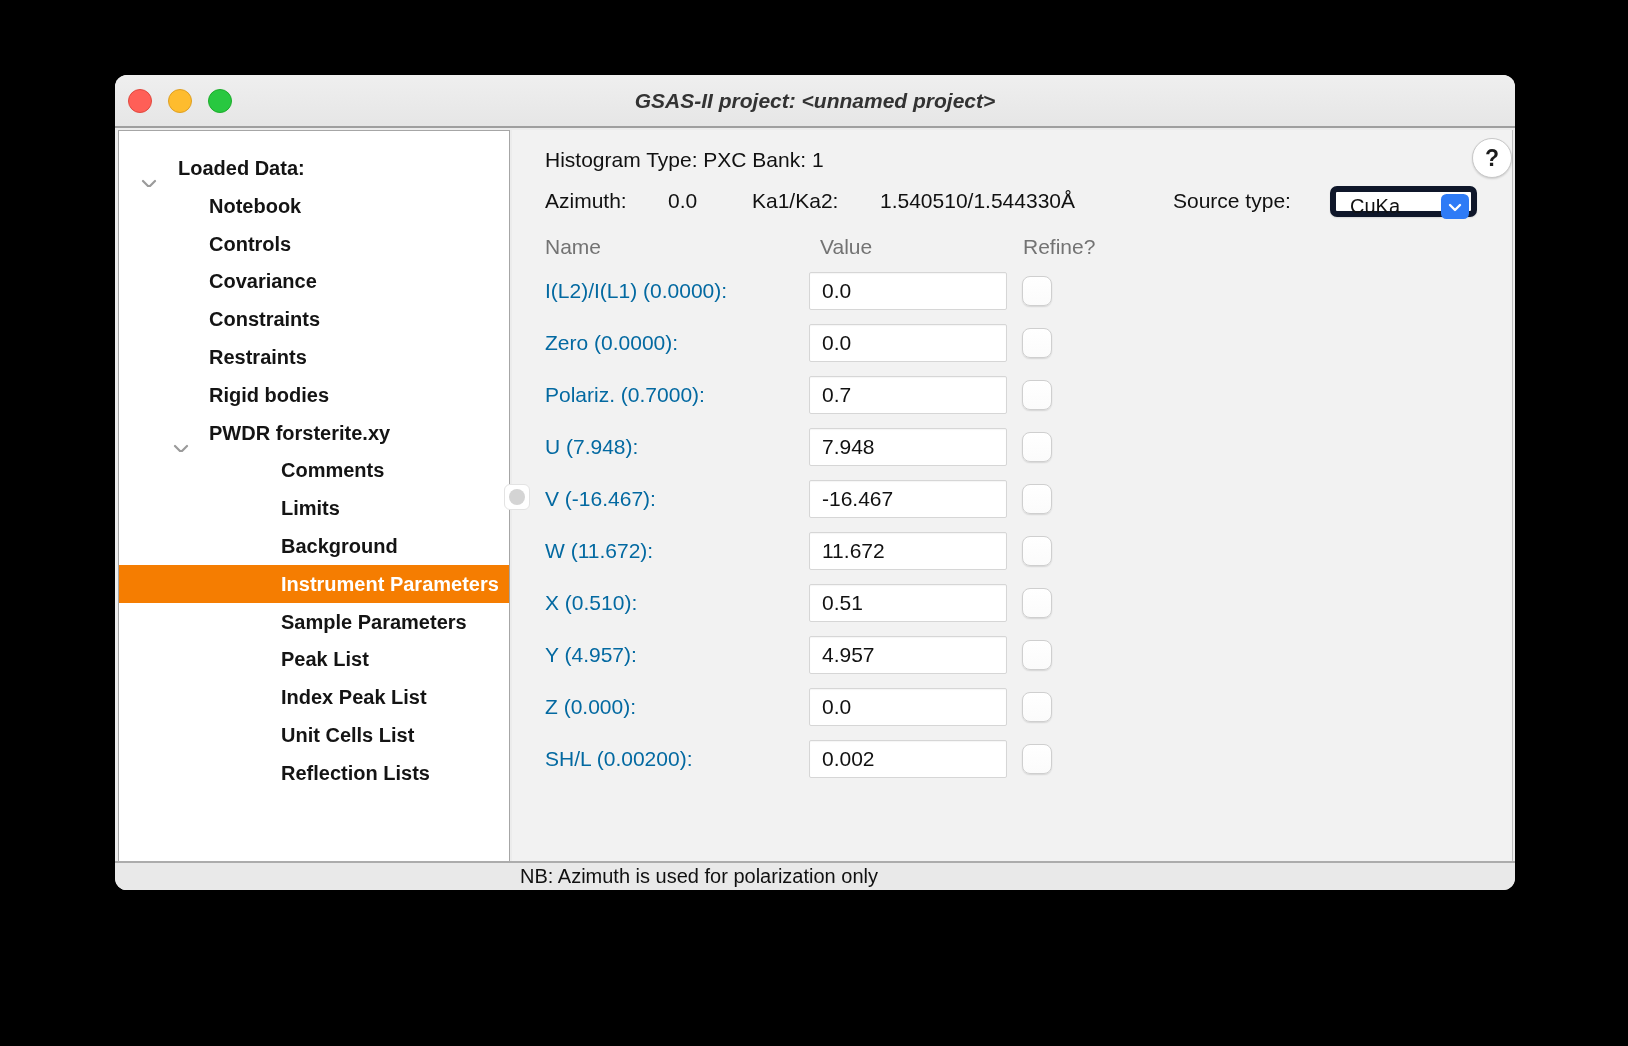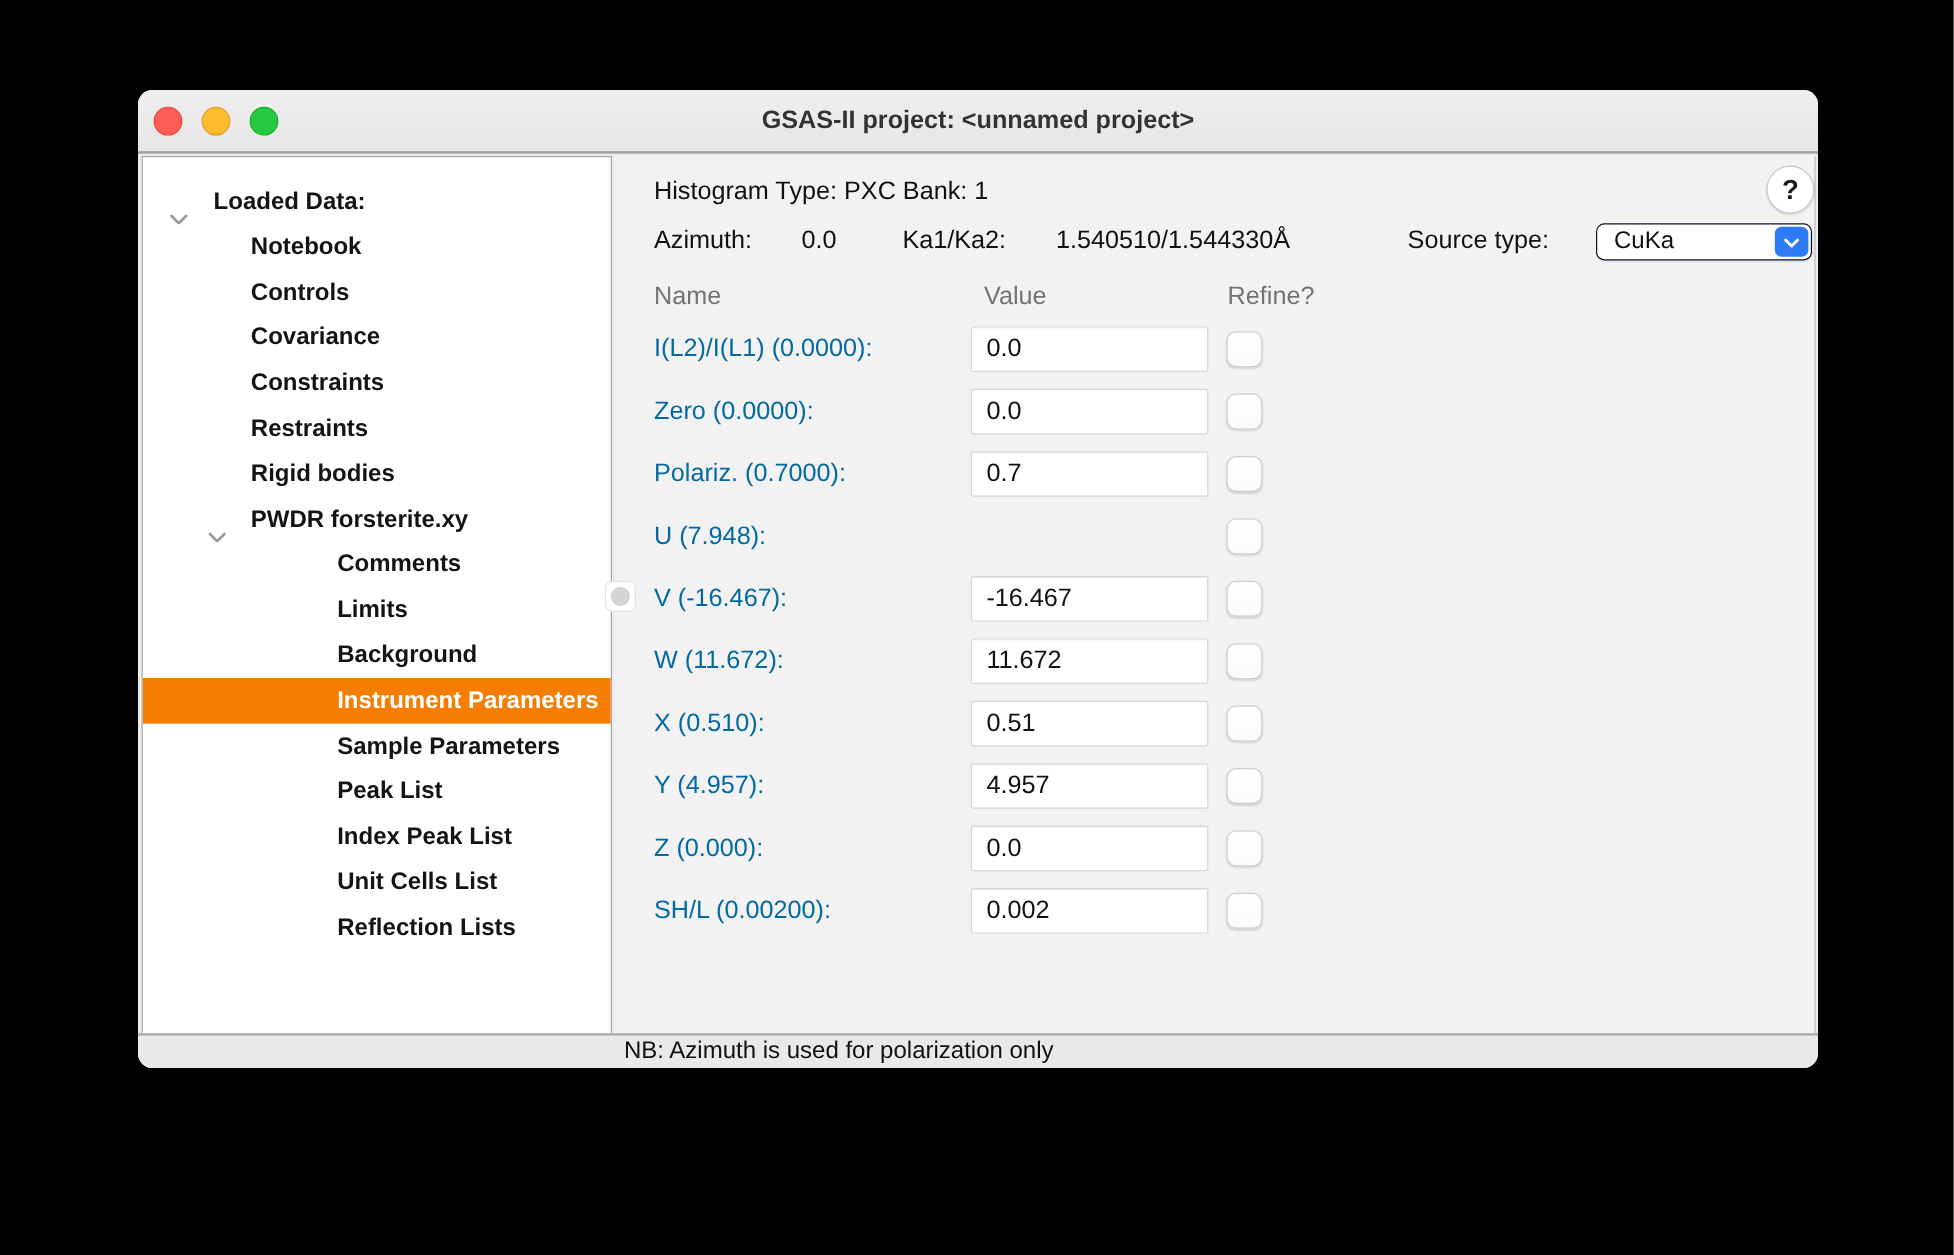--- a/index.html
+++ b/index.html
@@ -10,21 +10,21 @@
   }
   #window{
     position:absolute;left:115px;top:75px;width:1400px;height:815px;
     background:#ececec;border-radius:12px;overflow:hidden;
     box-shadow:0 18px 50px rgba(0,0,0,.6);
   }
   
   .titlebar{
     position:absolute;left:0;top:0;width:100%;height:53px;
     background:linear-gradient(#efefef,#e6e6e6);
-    border-bottom:2px solid #9f9f9f;box-sizing:border-box;
+    border-bottom:2px solid #9f9f9f;box-sizing:border-box;font-style:italic;
   }
   .traffic{position:absolute;top:14px;width:24px;height:24px;border-radius:50%;box-sizing:border-box;}
   .t-red{left:13px;background:#ff5f57;border:1px solid #e1493f;}
   .t-yellow{left:53px;background:#febc2e;border:1px solid #dfa023;}
   .t-green{left:93px;background:#28c840;border:1px solid #1dad2b;}
   .win-title{
     position:absolute;left:0;right:0;top:0;height:51px;line-height:51px;
     text-align:center;font-size:21px;font-weight:bold;color:#333;
   }
   
@@ -61,22 +61,22 @@
   .hline1{position:absolute;left:33px;top:14px;height:32px;line-height:32px;font-size:21px;color:#111;}
   .hline2{position:absolute;left:0;top:55px;height:32px;line-height:32px;font-size:21px;color:#111;}
   .hl{position:absolute;top:0;height:32px;line-height:32px;white-space:nowrap;}
   .help-btn{
     position:absolute;left:960px;top:8px;width:40px;height:40px;border-radius:50%;
     background:#fff;border:1px solid #c8c8c8;box-sizing:border-box;
     text-align:center;line-height:38px;font-size:23px;font-weight:bold;color:#1c1c1c;
     box-shadow:0 1px 2px rgba(0,0,0,.15);
   }
   .dropdown{
-    position:absolute;left:818px;top:56px;width:180px;height:31px;border-radius:7px;
-    background:#fff;border:1px solid #0f172a;box-sizing:border-box;
+    position:absolute;left:818px;top:56px;width:147px;height:31px;border-radius:7px;
+    background:#fff;border:6px solid #0f172a;box-sizing:border-box;
     box-shadow:0 1px 1.5px rgba(0,0,0,.1);
   }
   .dropdown .dd-text{position:absolute;left:14px;top:0;height:29px;line-height:29px;font-size:20px;color:#111;}
   .dropdown .dd-cap{
     position:absolute;right:2px;top:2px;width:28px;height:25px;border-radius:5.5px;
     background:#2e7bf6;text-align:center;
   }
   .dropdown .dd-cap svg{margin-top:9px;}
   .col-hdr{position:absolute;top:101px;height:32px;line-height:32px;font-size:21px;color:#737373;}
   .param-row{position:absolute;left:0;width:100%;height:38px;}
@@ -211,20 +211,21 @@
       <input class="pinput" type="text" value="0.0" style="">
       <div class="pcheck"></div>
     </div>
     <div class="param-row" style="top:246px">
       <span class="pname">Polariz. (0.7000):</span>
       <input class="pinput" type="text" value="0.7" style="">
       <div class="pcheck"></div>
     </div>
     <div class="param-row" style="top:298px">
       <span class="pname">U (7.948):</span>
+      <input class="pinput" type="text" value="7.948" style="">
       <div class="pcheck"></div>
     </div>
     <div class="param-row" style="top:350px">
       <span class="pname">V (-16.467):</span>
       <input class="pinput" type="text" value="-16.467" style="">
       <div class="pcheck"></div>
     </div>
     <div class="param-row" style="top:402px">
       <span class="pname">W (11.672):</span>
       <input class="pinput" type="text" value="11.672" style="">

